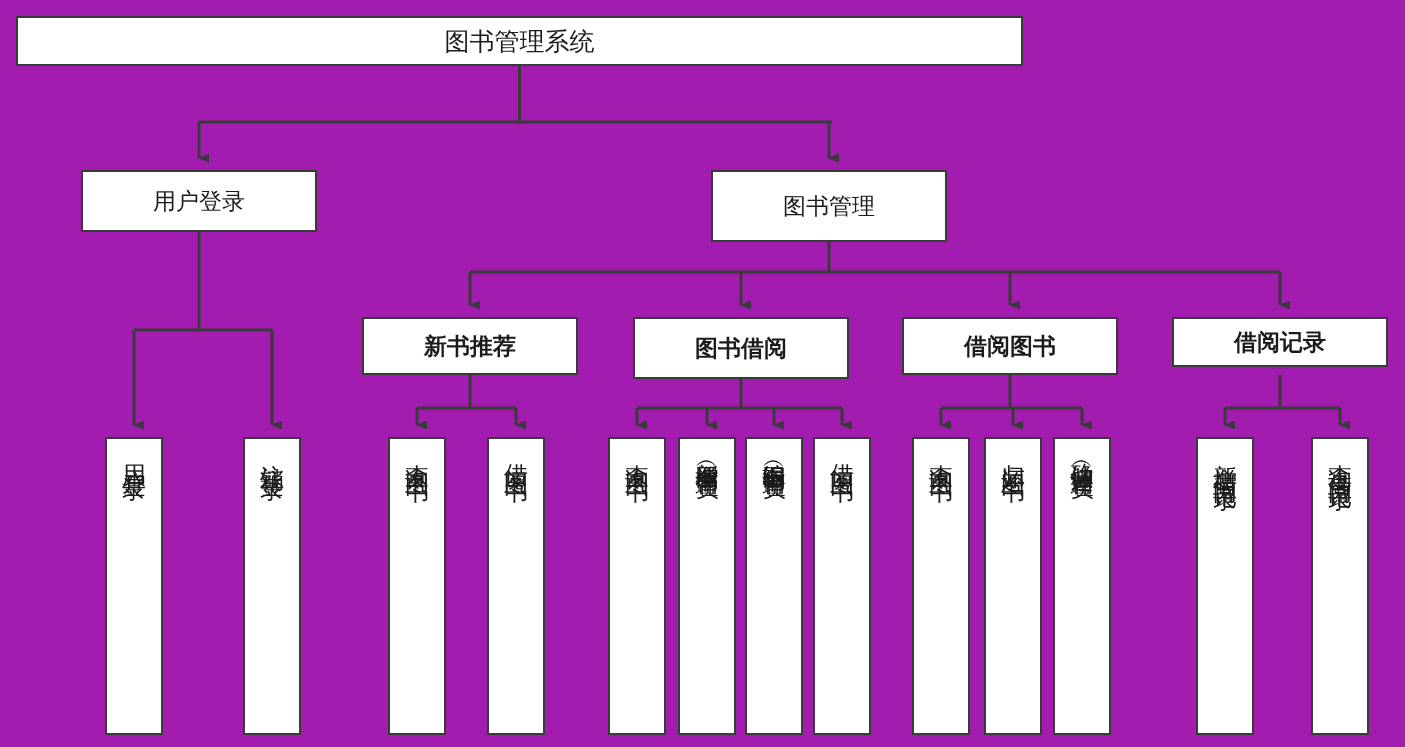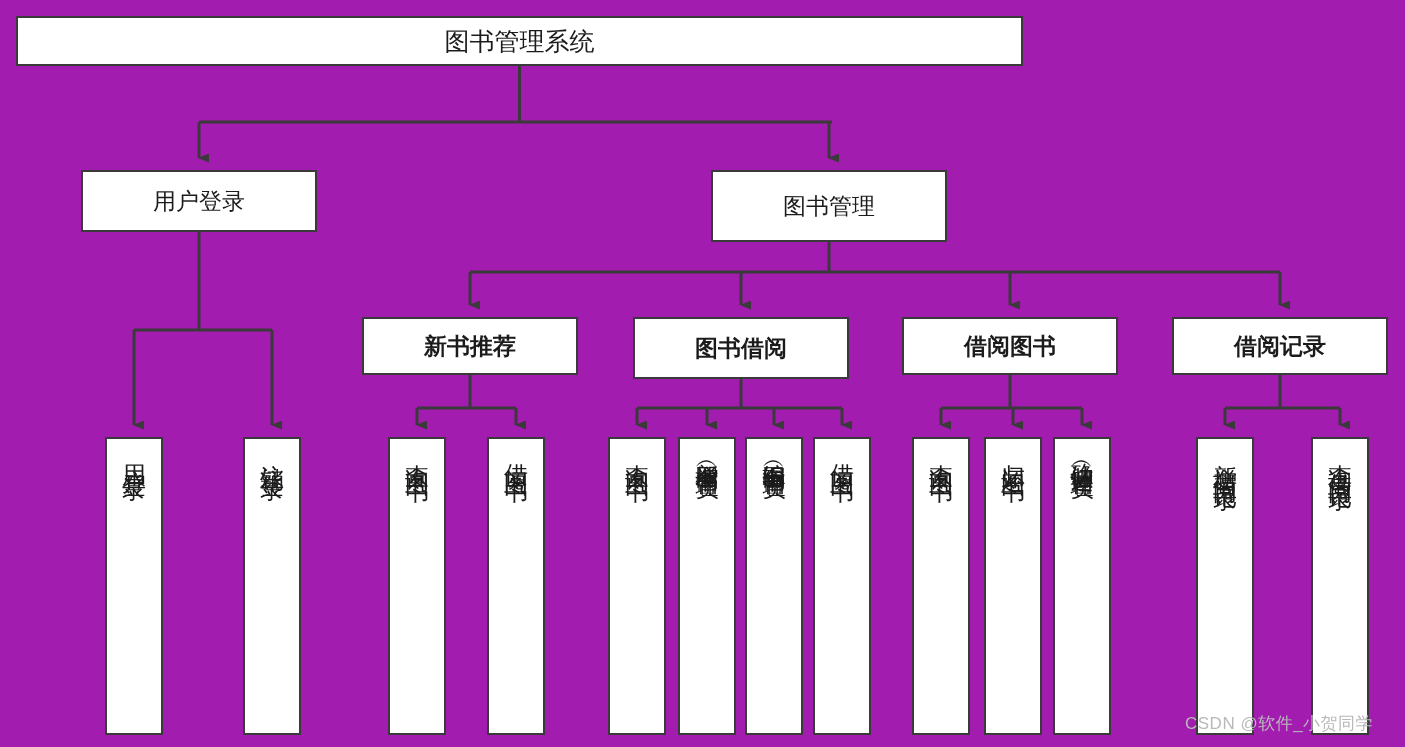--- a/index.html
+++ b/index.html
@@ -145,21 +145,21 @@
 
   <div class="node l3" style="left:362px; top:317px; width:216px; height:58px;">
     <span class="label">新书推荐</span>
   </div>
   <div class="node l3" style="left:633px; top:317px; width:216px; height:62px;">
     <span class="label">图书借阅</span>
   </div>
   <div class="node l3" style="left:902px; top:317px; width:216px; height:58px;">
     <span class="label">借阅图书</span>
   </div>
-  <div class="node l3" style="left:1172px; top:317px; width:216px; height:58px;">
+  <div class="node l3" style="left:1172px; top:317px; width:216px; height:50px;">
     <span class="label">借阅记录</span>
   </div>
 
   <div class="node leaf" style="left:105px; top:437px; width:58px; height:298px;">
     <span class="label">用户登录</span>
   </div>
   <div class="node leaf" style="left:243px; top:437px; width:58px; height:298px;">
     <span class="label">注销登录</span>
   </div>
 
@@ -193,15 +193,14 @@
     <span class="label">确认归还（管理员）</span>
   </div>
 
   <div class="node leaf" style="left:1196px; top:437px; width:58px; height:298px;">
     <span class="label">新增借阅记录</span>
   </div>
   <div class="node leaf" style="left:1311px; top:437px; width:58px; height:298px;">
     <span class="label">查询借阅记录</span>
   </div>
 
-  <div class="watermark">CSDN @软件_小贺同学</div>
 
 </div>
 
 </body></html>

